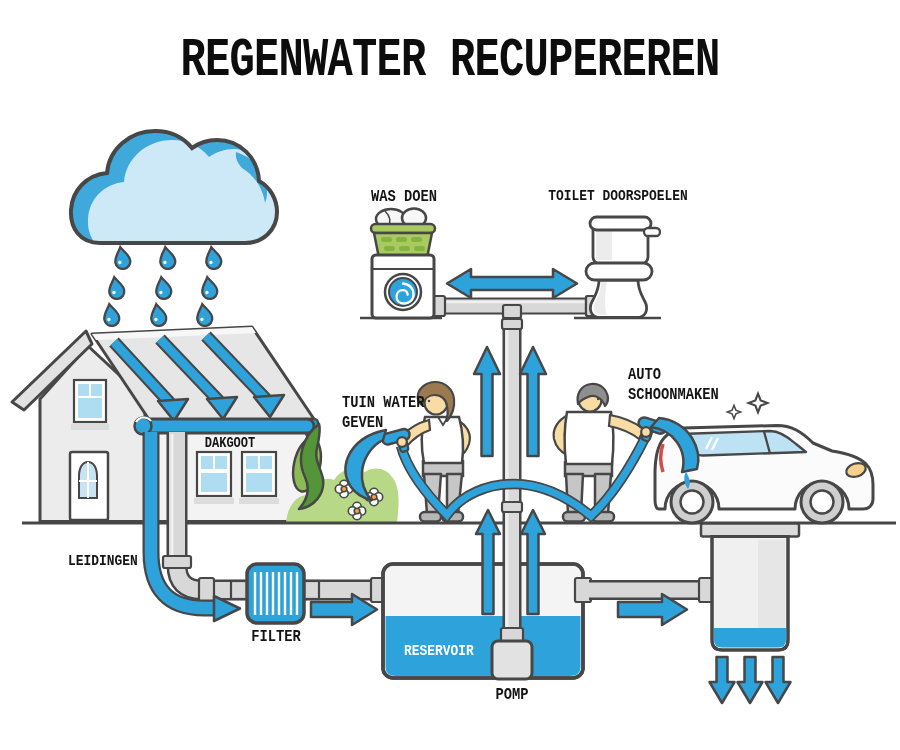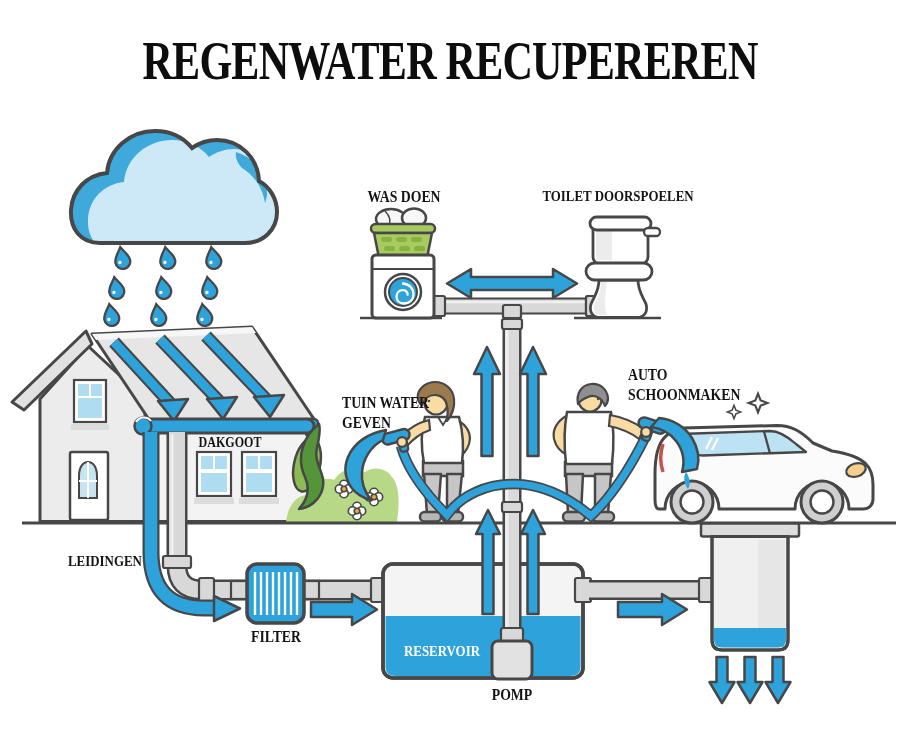--- a/index.html
+++ b/index.html
@@ -1,17 +1,17 @@
 <!DOCTYPE html>
 <html><head>
 <meta charset="utf-8">
 <style>
   html,body{margin:0;padding:0;background:#fff;}
   #stage{position:relative;width:900px;height:750px;background:#ffffff;overflow:hidden;
-         font-family:Liberation Serif, serif;}
+         font-family:Liberation Mono, monospace;}
   #scene{position:absolute;left:0;top:0;}
   .lbl{position:absolute;font-weight:bold;color:#141414;font-size:16px;line-height:1.15;
        transform:scaleX(0.86);transform-origin:left top;white-space:nowrap;}
   .lbl.center{text-align:center;transform-origin:center top;}
   #title{position:absolute;left:0;top:30px;width:900px;text-align:center;
          font-size:54px;font-weight:bold;color:#0d0d0d;letter-spacing:-1px;
          transform:scaleX(0.78);transform-origin:center top;}
   #lbl-reservoir{color:#ffffff;font-size:15px;}
 </style>
 </head>

